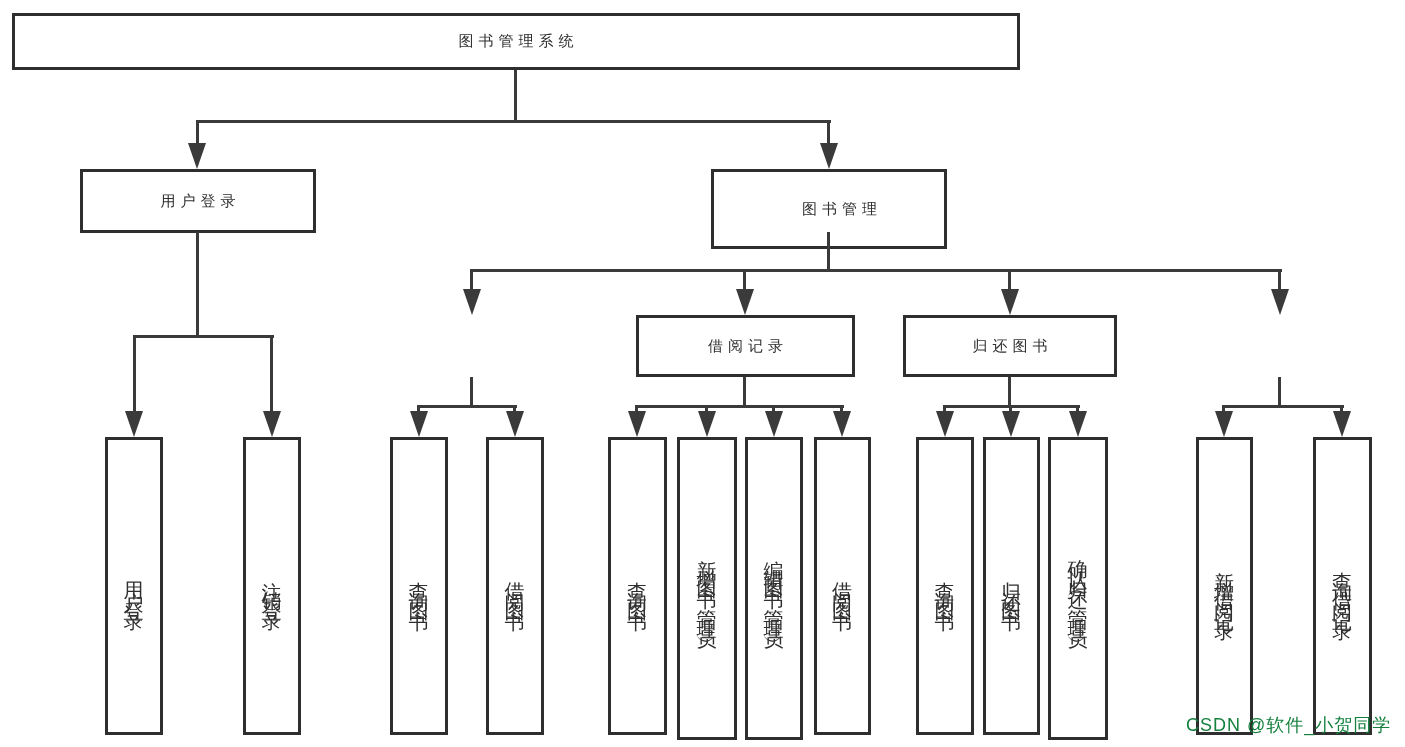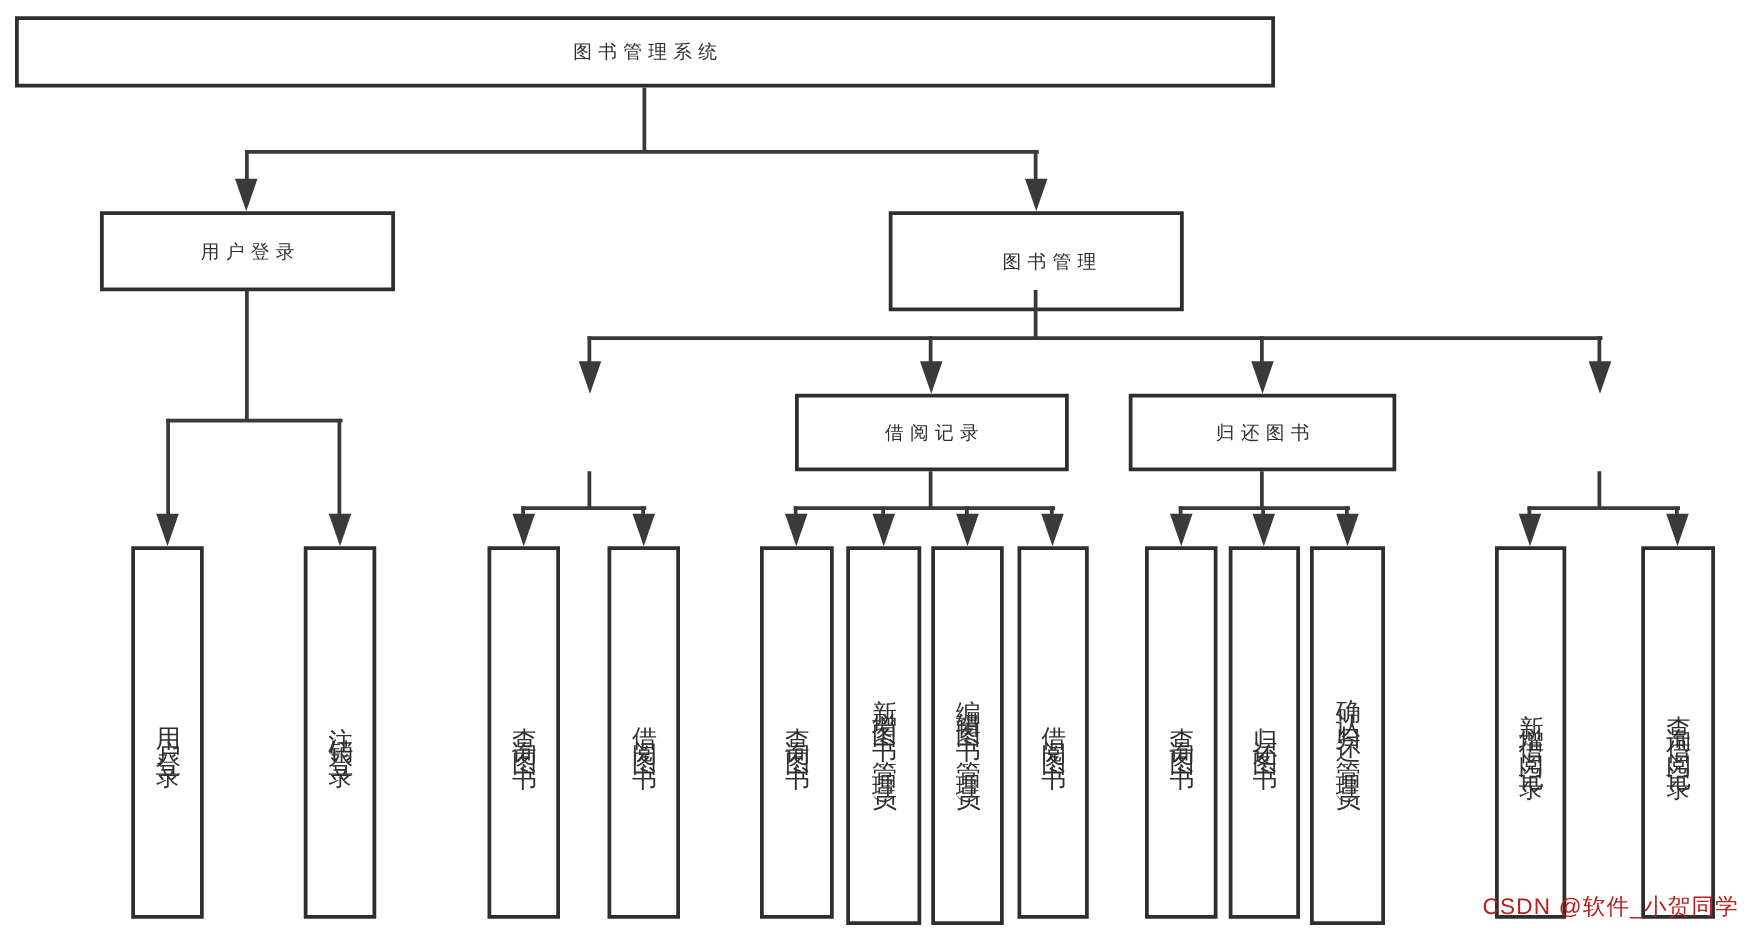--- a/index.html
+++ b/index.html
@@ -54,21 +54,21 @@
     height: 0;
     border-left: 9px solid transparent;
     border-right: 9px solid transparent;
     border-top: 26px solid #3a3a3a;
   }
   #watermark {
     position: absolute;
     left: 1186px;
     top: 713px;
     font-size: 18px;
-    color: #b91c1c;
+    color: #15803d;
     letter-spacing: 1px;
     white-space: nowrap;
   }
 </style>
 </head>
 <body>
 
 <div id="canvas">
 
   <div class="box h" style="left:12px; top:13px; width:1008px; height:57px;">图书管理系统</div>

